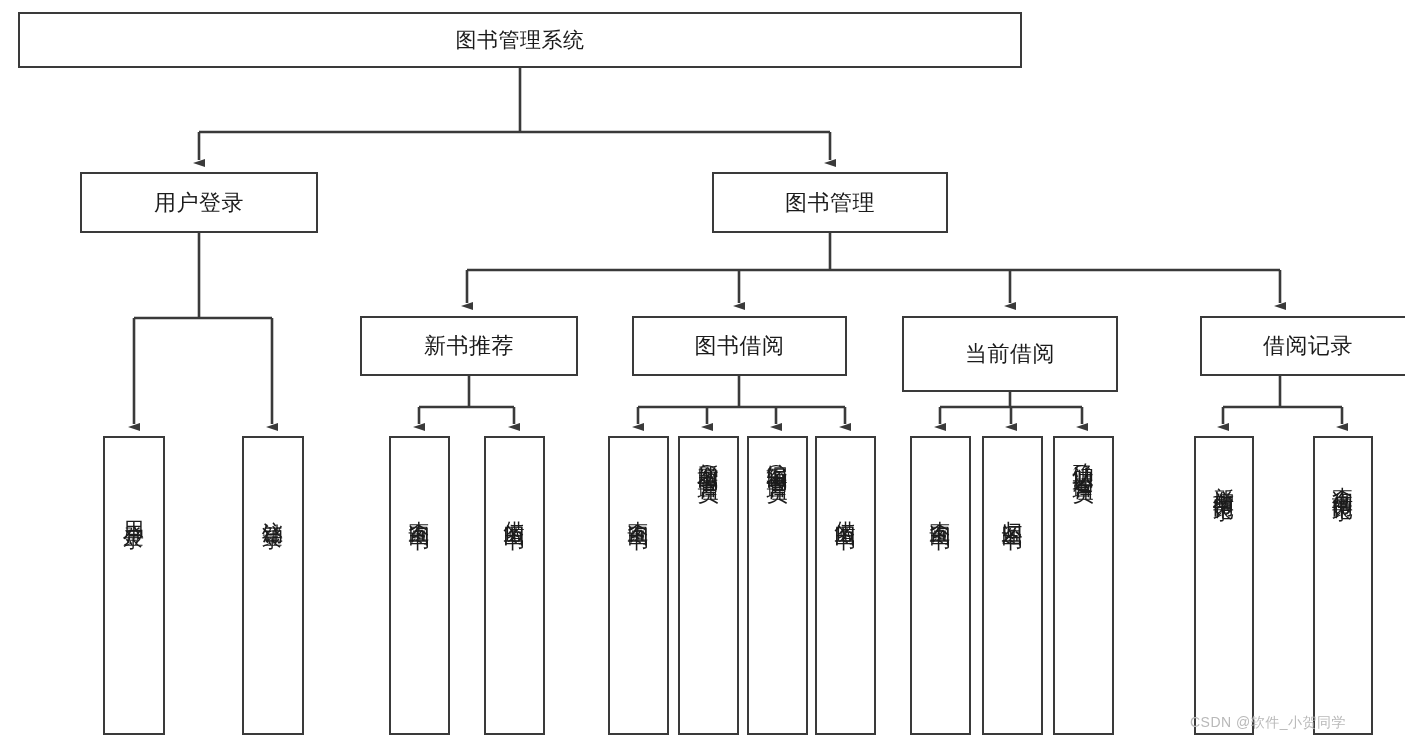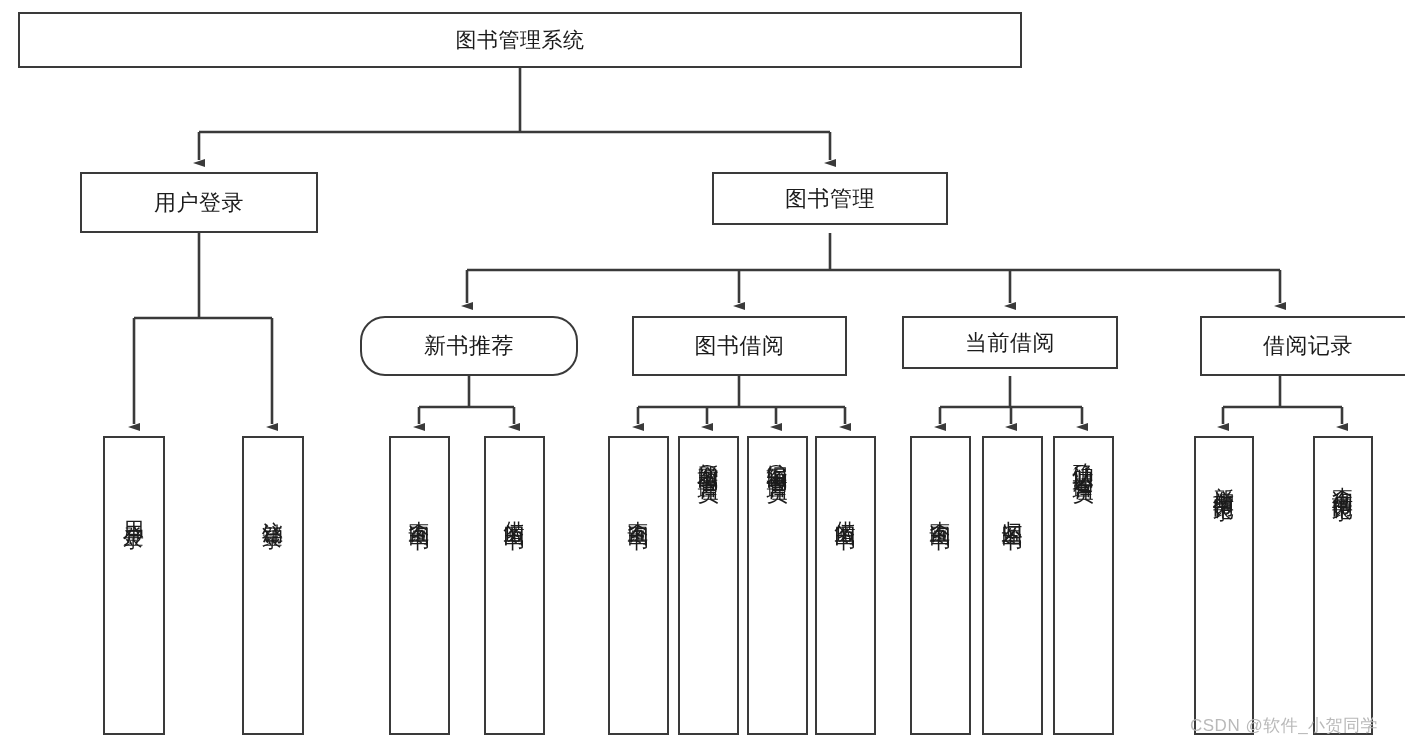--- a/index.html
+++ b/index.html
@@ -56,21 +56,21 @@
     text-orientation: upright;
     font-size: 21px;
     letter-spacing: 3px;
     line-height: 1;
     white-space: nowrap;
   }
   .node.root .lbl { font-size: 21px; }
   .watermark {
     position: absolute;
     color: #b9b9b9;
-    font-size: 17px;
+    font-size: 14px;
     letter-spacing: 0.5px;
     white-space: nowrap;
     z-index: 5;
     font-family: "Liberation Sans", "DejaVu Sans", sans-serif;
   }
 </style>
 </head>
 <body>
 
 <div id="canvas">
@@ -126,33 +126,33 @@
   </svg>
 
   <div class="node horiz root" style="left:18px; top:12px; width:1004px; height:56px;">
     <span class="lbl">图书管理系统</span>
   </div>
 
   <div class="node horiz" style="left:80px; top:172px; width:238px; height:61px;">
     <span class="lbl">用户登录</span>
   </div>
 
-  <div class="node horiz" style="left:712px; top:172px; width:236px; height:53px;align-items:center;">
+  <div class="node horiz" style="left:712px; top:172px; width:236px; height:61px;align-items:center;">
     <span class="lbl">图书管理</span>
   </div>
 
-  <div class="node horiz" style="left:360px; top:316px; width:218px; height:60px;border-radius:25px;">
+  <div class="node horiz" style="left:360px; top:316px; width:218px; height:60px;">
     <span class="lbl">新书推荐</span>
   </div>
 
   <div class="node horiz" style="left:632px; top:316px; width:215px; height:60px;">
     <span class="lbl">图书借阅</span>
   </div>
 
-  <div class="node horiz" style="left:902px; top:316px; width:216px; height:53px;">
+  <div class="node horiz" style="left:902px; top:316px; width:216px; height:76px;">
     <span class="lbl">当前借阅</span>
   </div>
 
   <div class="node horiz" style="left:1200px; top:316px; width:216px; height:60px;">
     <span class="lbl">借阅记录</span>
   </div>
 
   <div class="node vert" style="left:103px; top:436px; width:62px; height:299px; padding-top:66px;">
     <span class="lbl">用户登录</span>
   </div>

